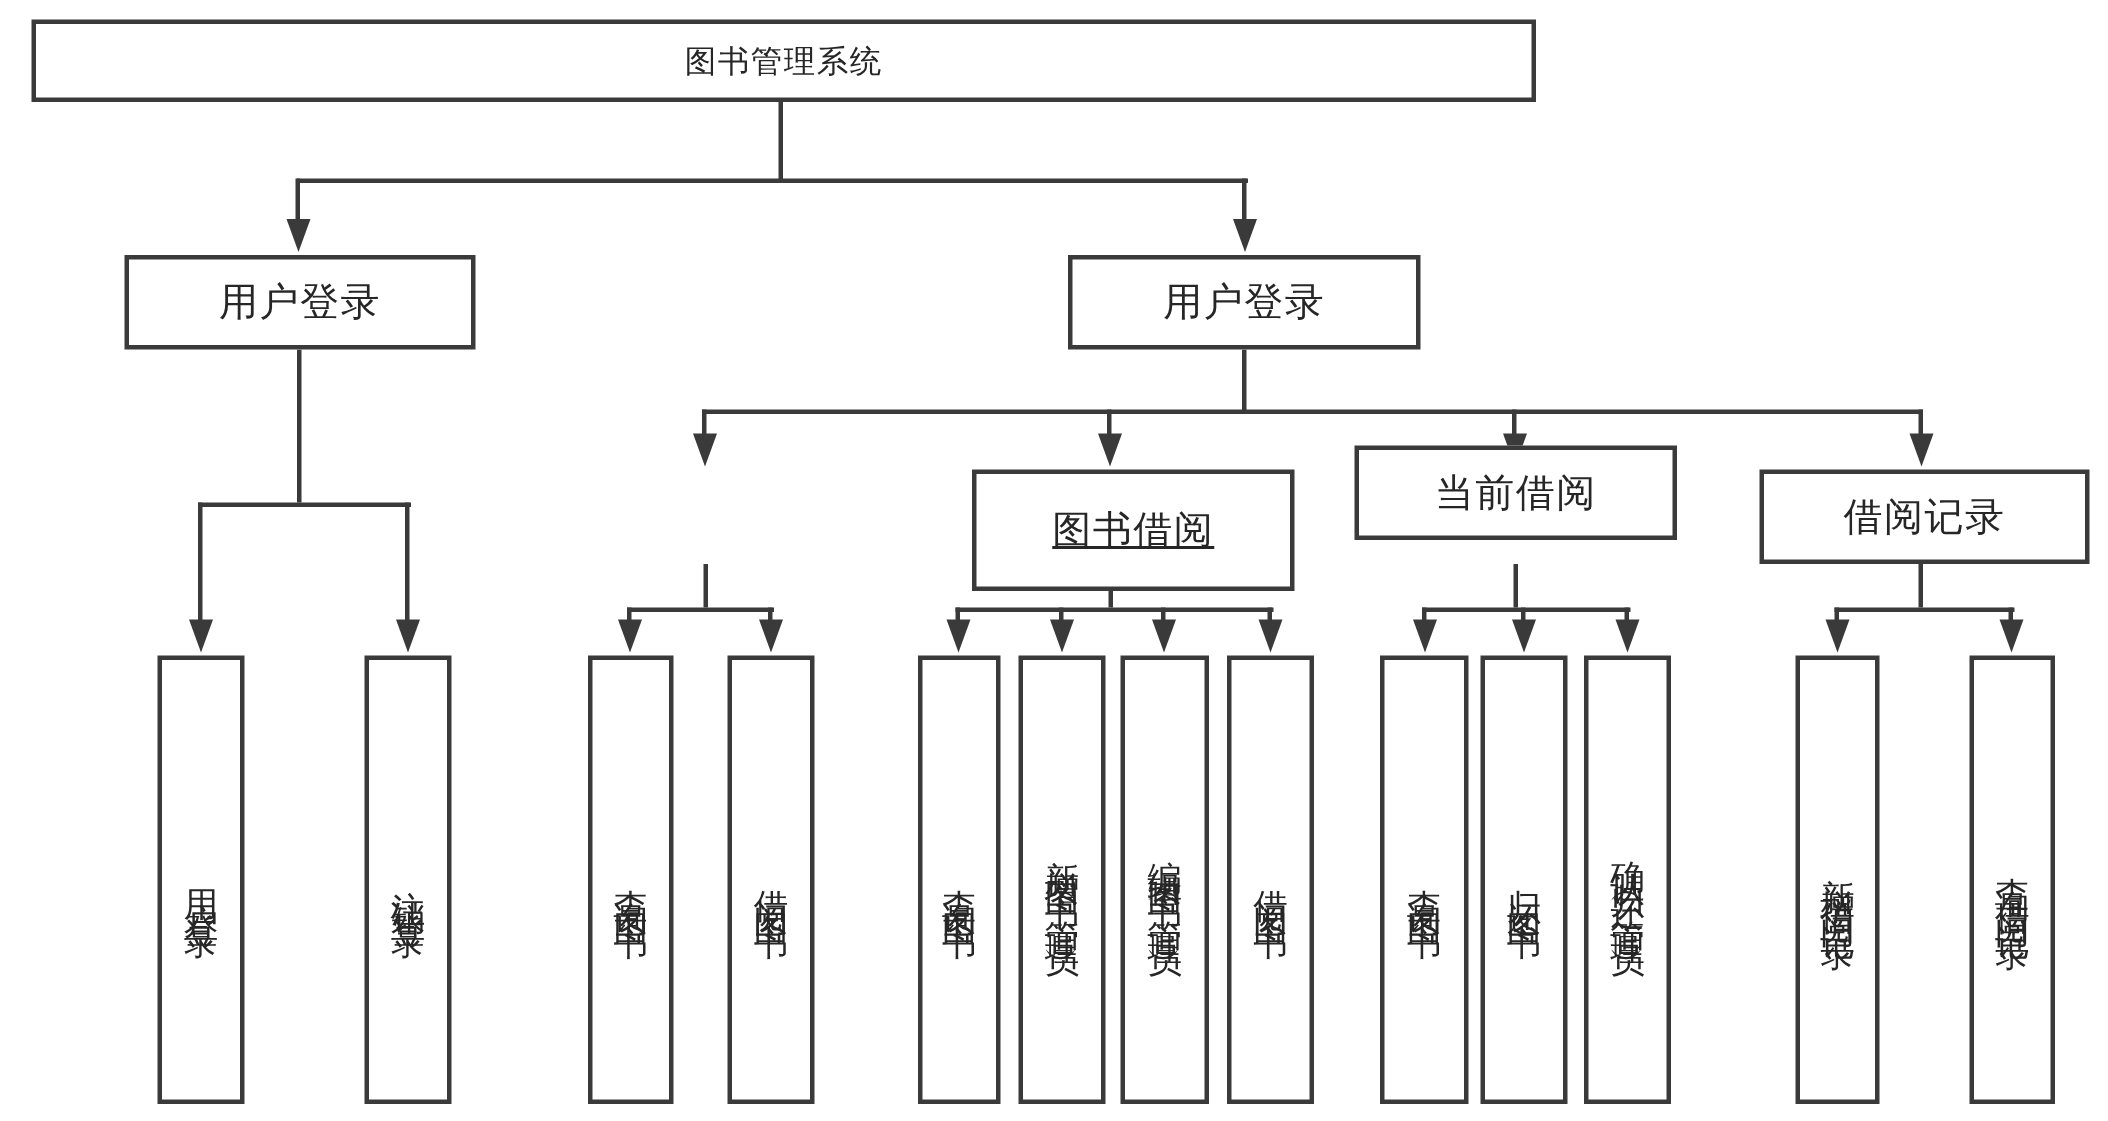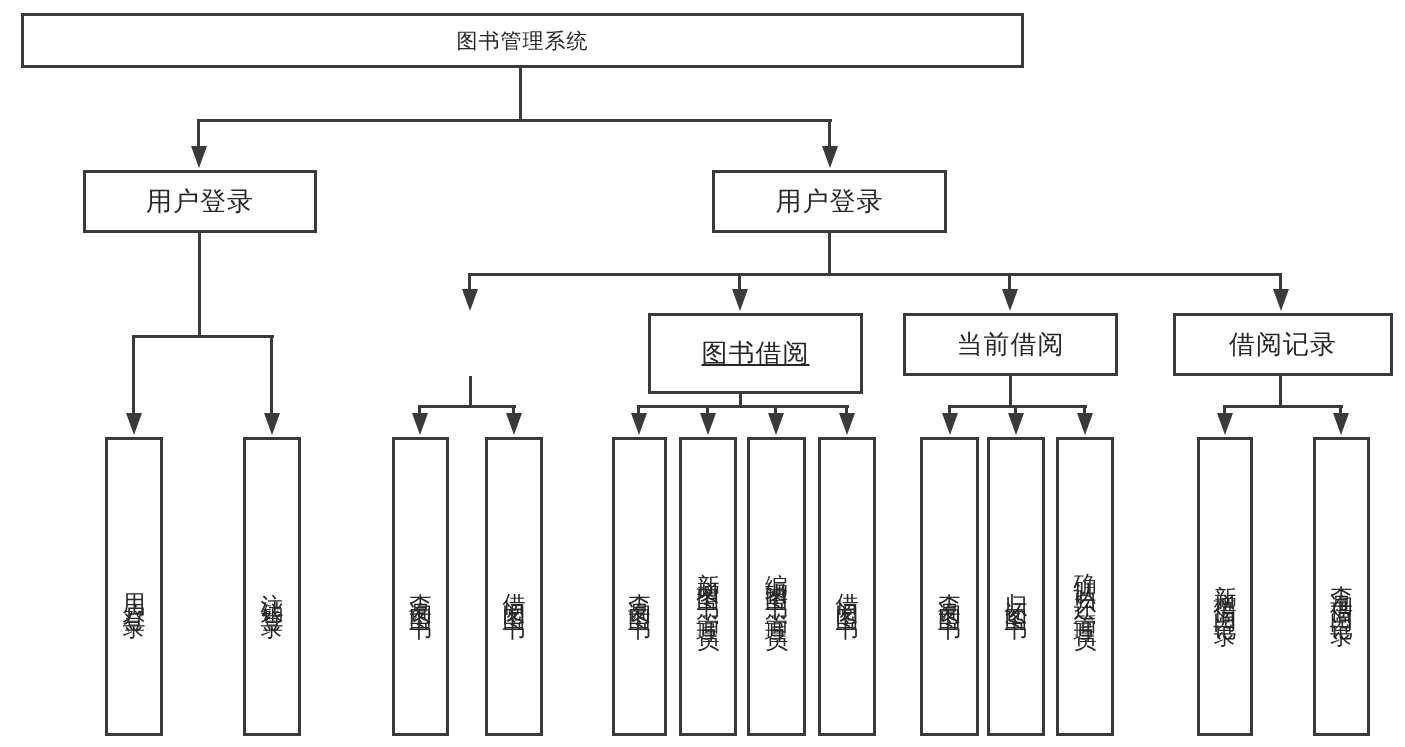--- a/index.html
+++ b/index.html
@@ -120,21 +120,21 @@
   <div class="hbox" style="left:83px;top:170px;width:234px;height:63px;">
     <span>用户登录</span>
   </div>
   <div class="hbox" style="left:712px;top:170px;width:235px;height:63px;">
     <span>用户登录</span>
   </div>
 
   <div class="hbox" style="left:648px;top:313px;width:215px;height:81px;text-decoration:underline;">
     <span>图书借阅</span>
   </div>
-  <div class="hbox" style="left:903px;top:313px;width:215px;height:63px;">
+  <div class="hbox" style="left:903px;top:297px;width:215px;height:63px;">
     <span>当前借阅</span>
   </div>
   <div class="hbox" style="left:1173px;top:313px;width:220px;height:63px;">
     <span>借阅记录</span>
   </div>
 
   <div class="vbox" style="left:105px;top:437px;width:58px;height:299px;">
     <span>用户登录</span>
   </div>
   <div class="vbox" style="left:243px;top:437px;width:58px;height:299px;">

